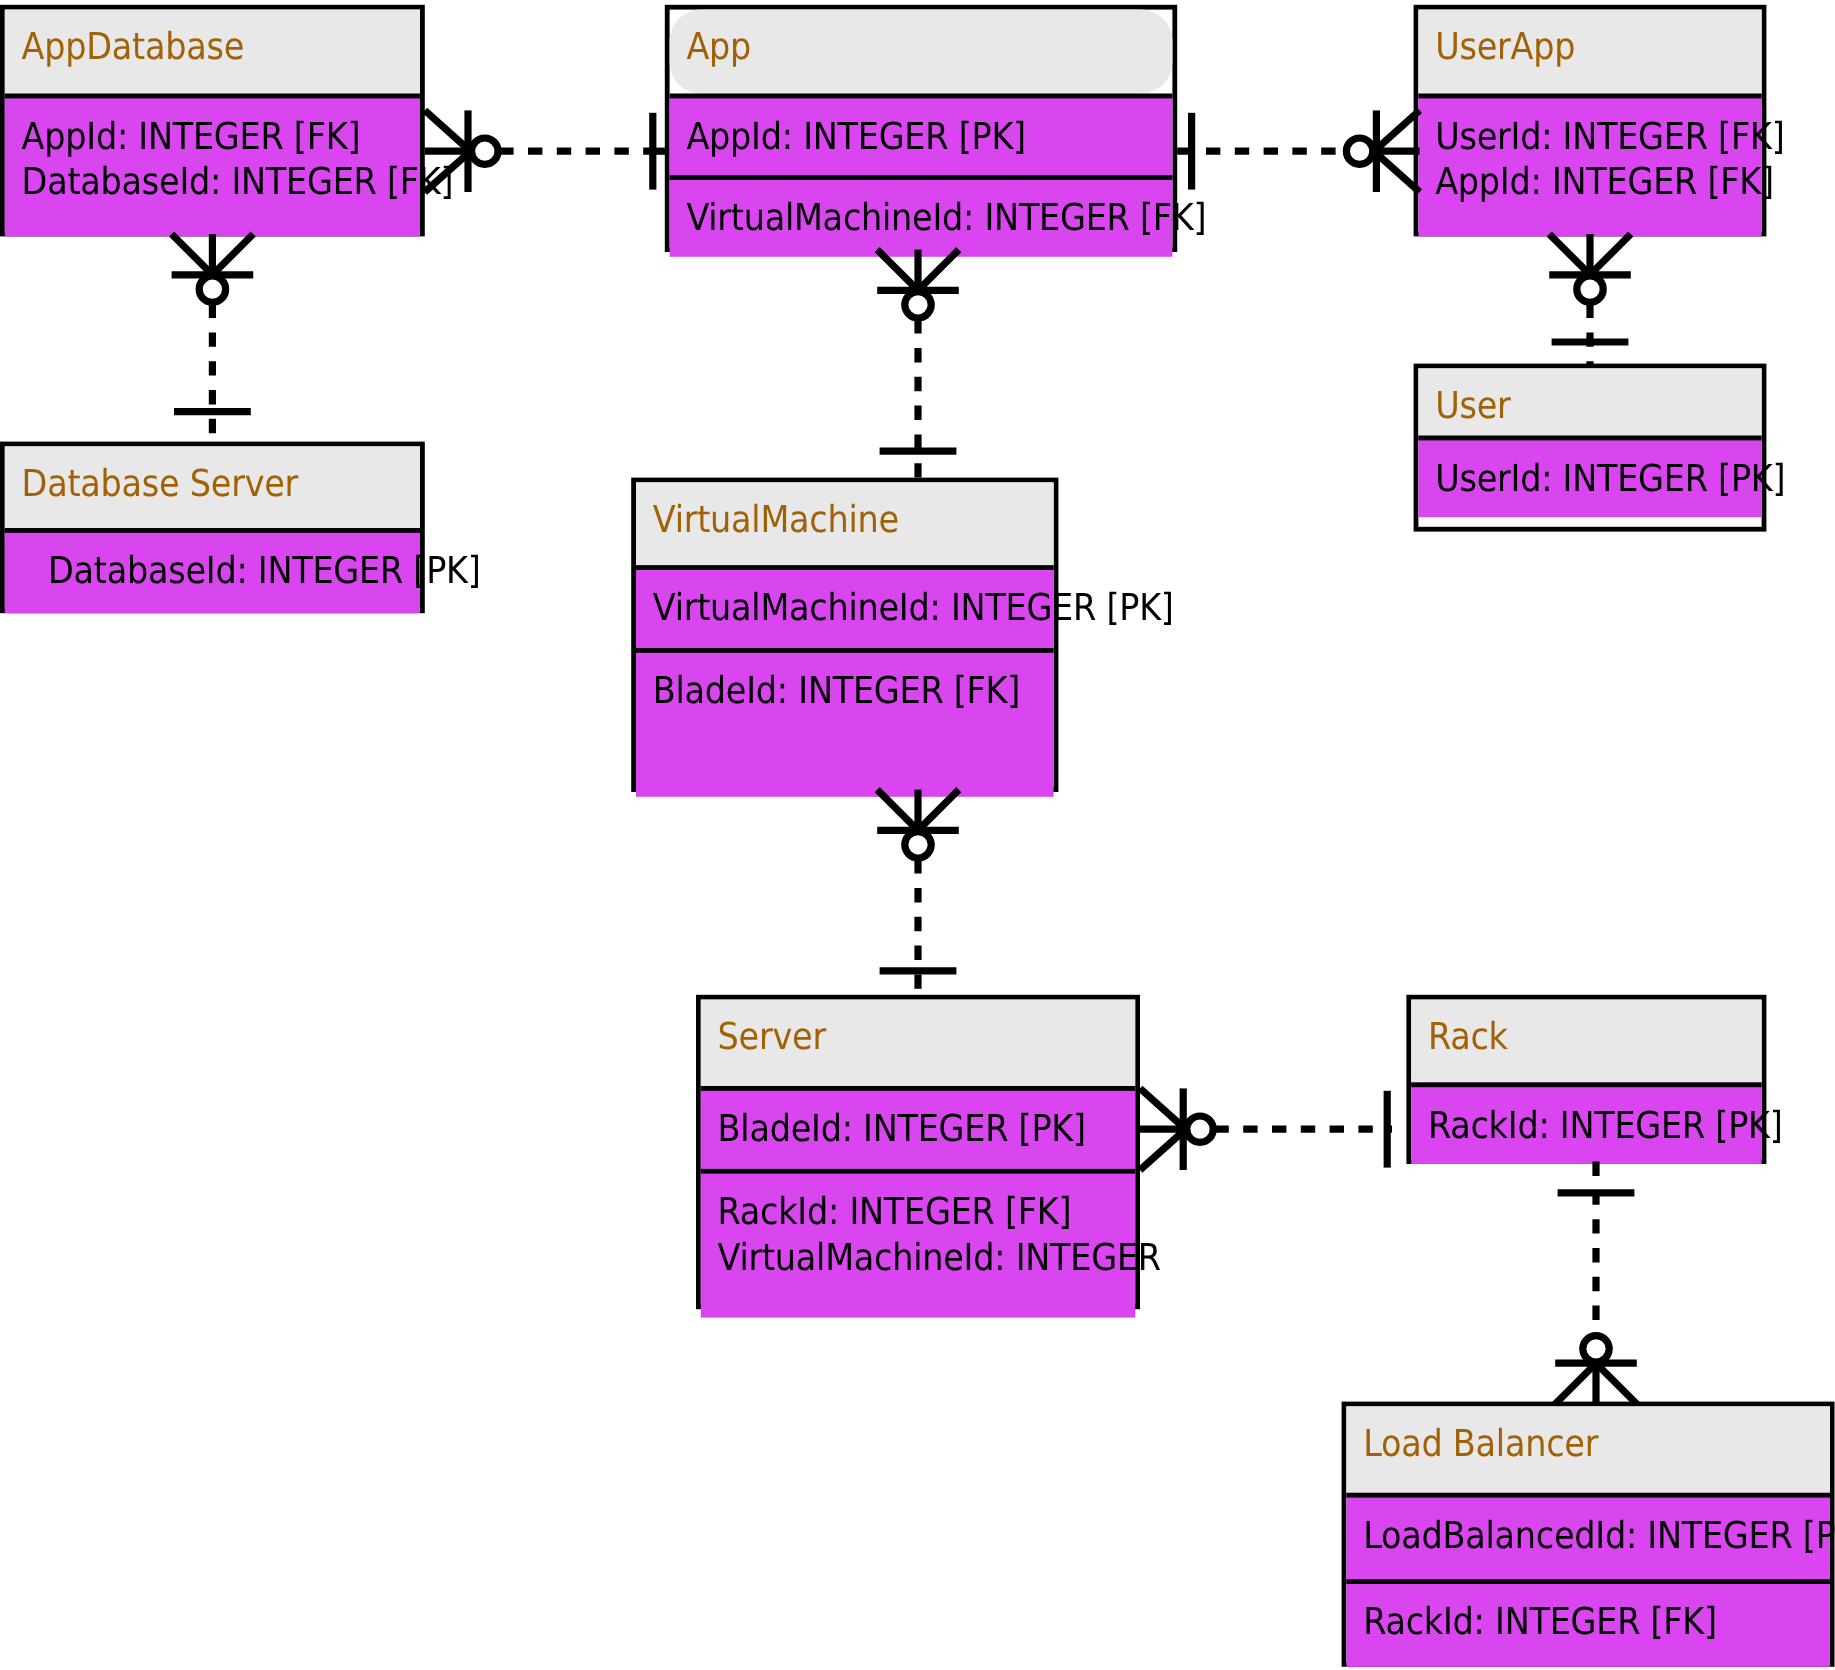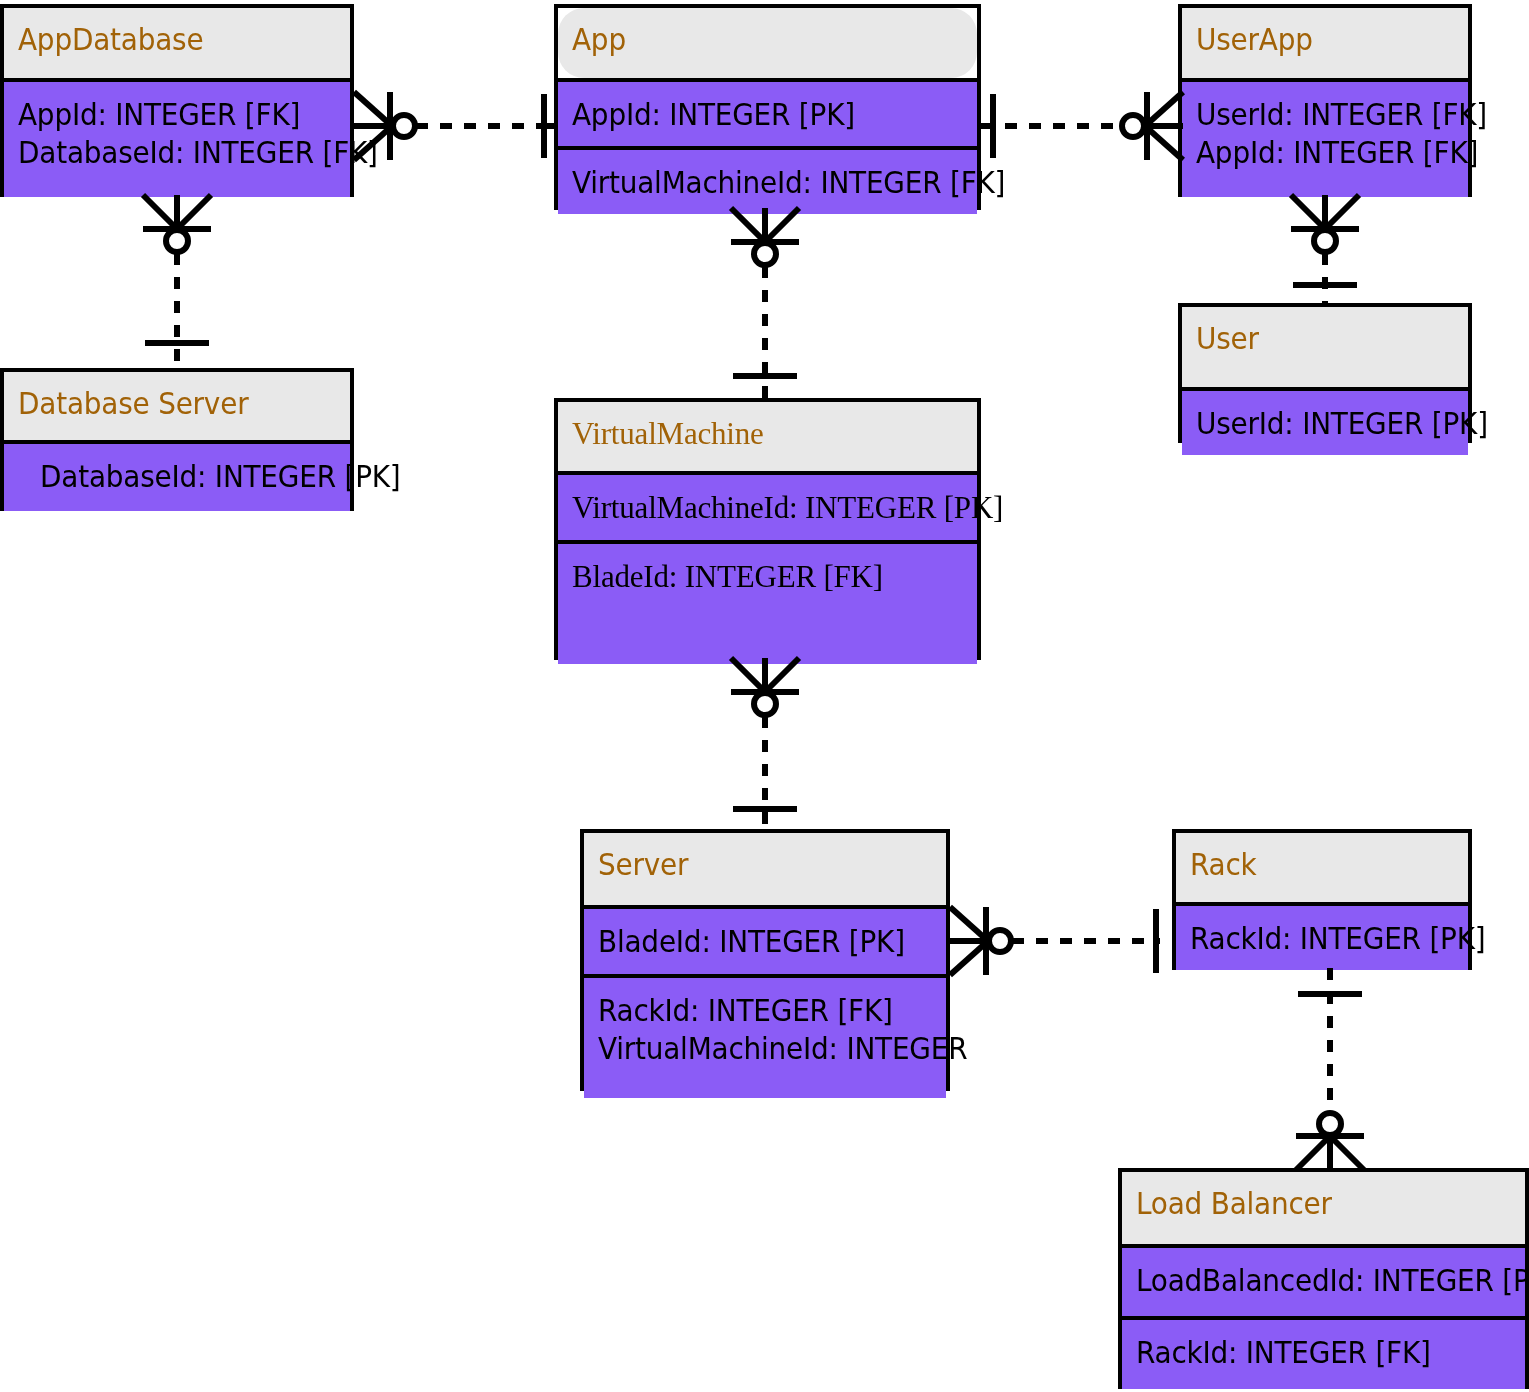--- a/index.html
+++ b/index.html
@@ -27,21 +27,21 @@
     font-size: 31px;
     line-height: 1.0;
     color: #a16207;
     padding: 16px 0 16px 14px;
     white-space: nowrap;
     letter-spacing: -0.2px;
   }
   .ent-compart {
     box-sizing: border-box;
     border-top: 4px solid #000000;
-    background: #8b5cf6;
+    background: #d946ef;
     padding: 14px 0 14px 14px;
     font-size: 31px;
     line-height: 1.22;
     color: #000000;
     white-space: nowrap;
     letter-spacing: -0.2px;
   }
   .ent-compart .attr { display: block; }
   .connector {
     position: absolute;
@@ -74,34 +74,34 @@
 
   <div class="entity" style="left:1178px; top:4px; width:294px; height:193px;">
     <div class="ent-title" style="height:70px;">UserApp</div>
     <div class="ent-compart" style="height:119px;">
       <span class="attr">UserId: INTEGER [FK]</span>
       <span class="attr">AppId: INTEGER [FK]</span>
     </div>
   </div>
 
   <div class="entity" style="left:1178px; top:303px; width:294px; height:140px;">
-    <div class="ent-title" style="height:80px;">User</div>
+    <div class="ent-title" style="height:56px;">User</div>
     <div class="ent-compart" style="height:68px;">
       <span class="attr">UserId: INTEGER [PK]</span>
     </div>
   </div>
 
   <div class="entity" style="left:0px; top:368px; width:354px; height:143px;">
     <div class="ent-title" style="height:68px;">Database Server</div>
     <div class="ent-compart" style="height:71px;padding-left:36px;">
       <span class="attr">DatabaseId: INTEGER [PK]</span>
     </div>
   </div>
 
-  <div class="entity" style="left:554px; top:398px; width:427px; height:262px;font-family:Liberation Serif, serif;">
+  <div class="entity" style="left:526px; top:398px; width:356px; height:262px;">
     <div class="ent-title" style="height:69px;">VirtualMachine</div>
     <div class="ent-compart" style="height:69px;">
       <span class="attr">VirtualMachineId: INTEGER [PK]</span>
     </div>
     <div class="ent-compart" style="height:124px;">
       <span class="attr">BladeId: INTEGER [FK]</span>
     </div>
   </div>
 
   <div class="entity" style="left:580px; top:829px; width:370px; height:262px;">

